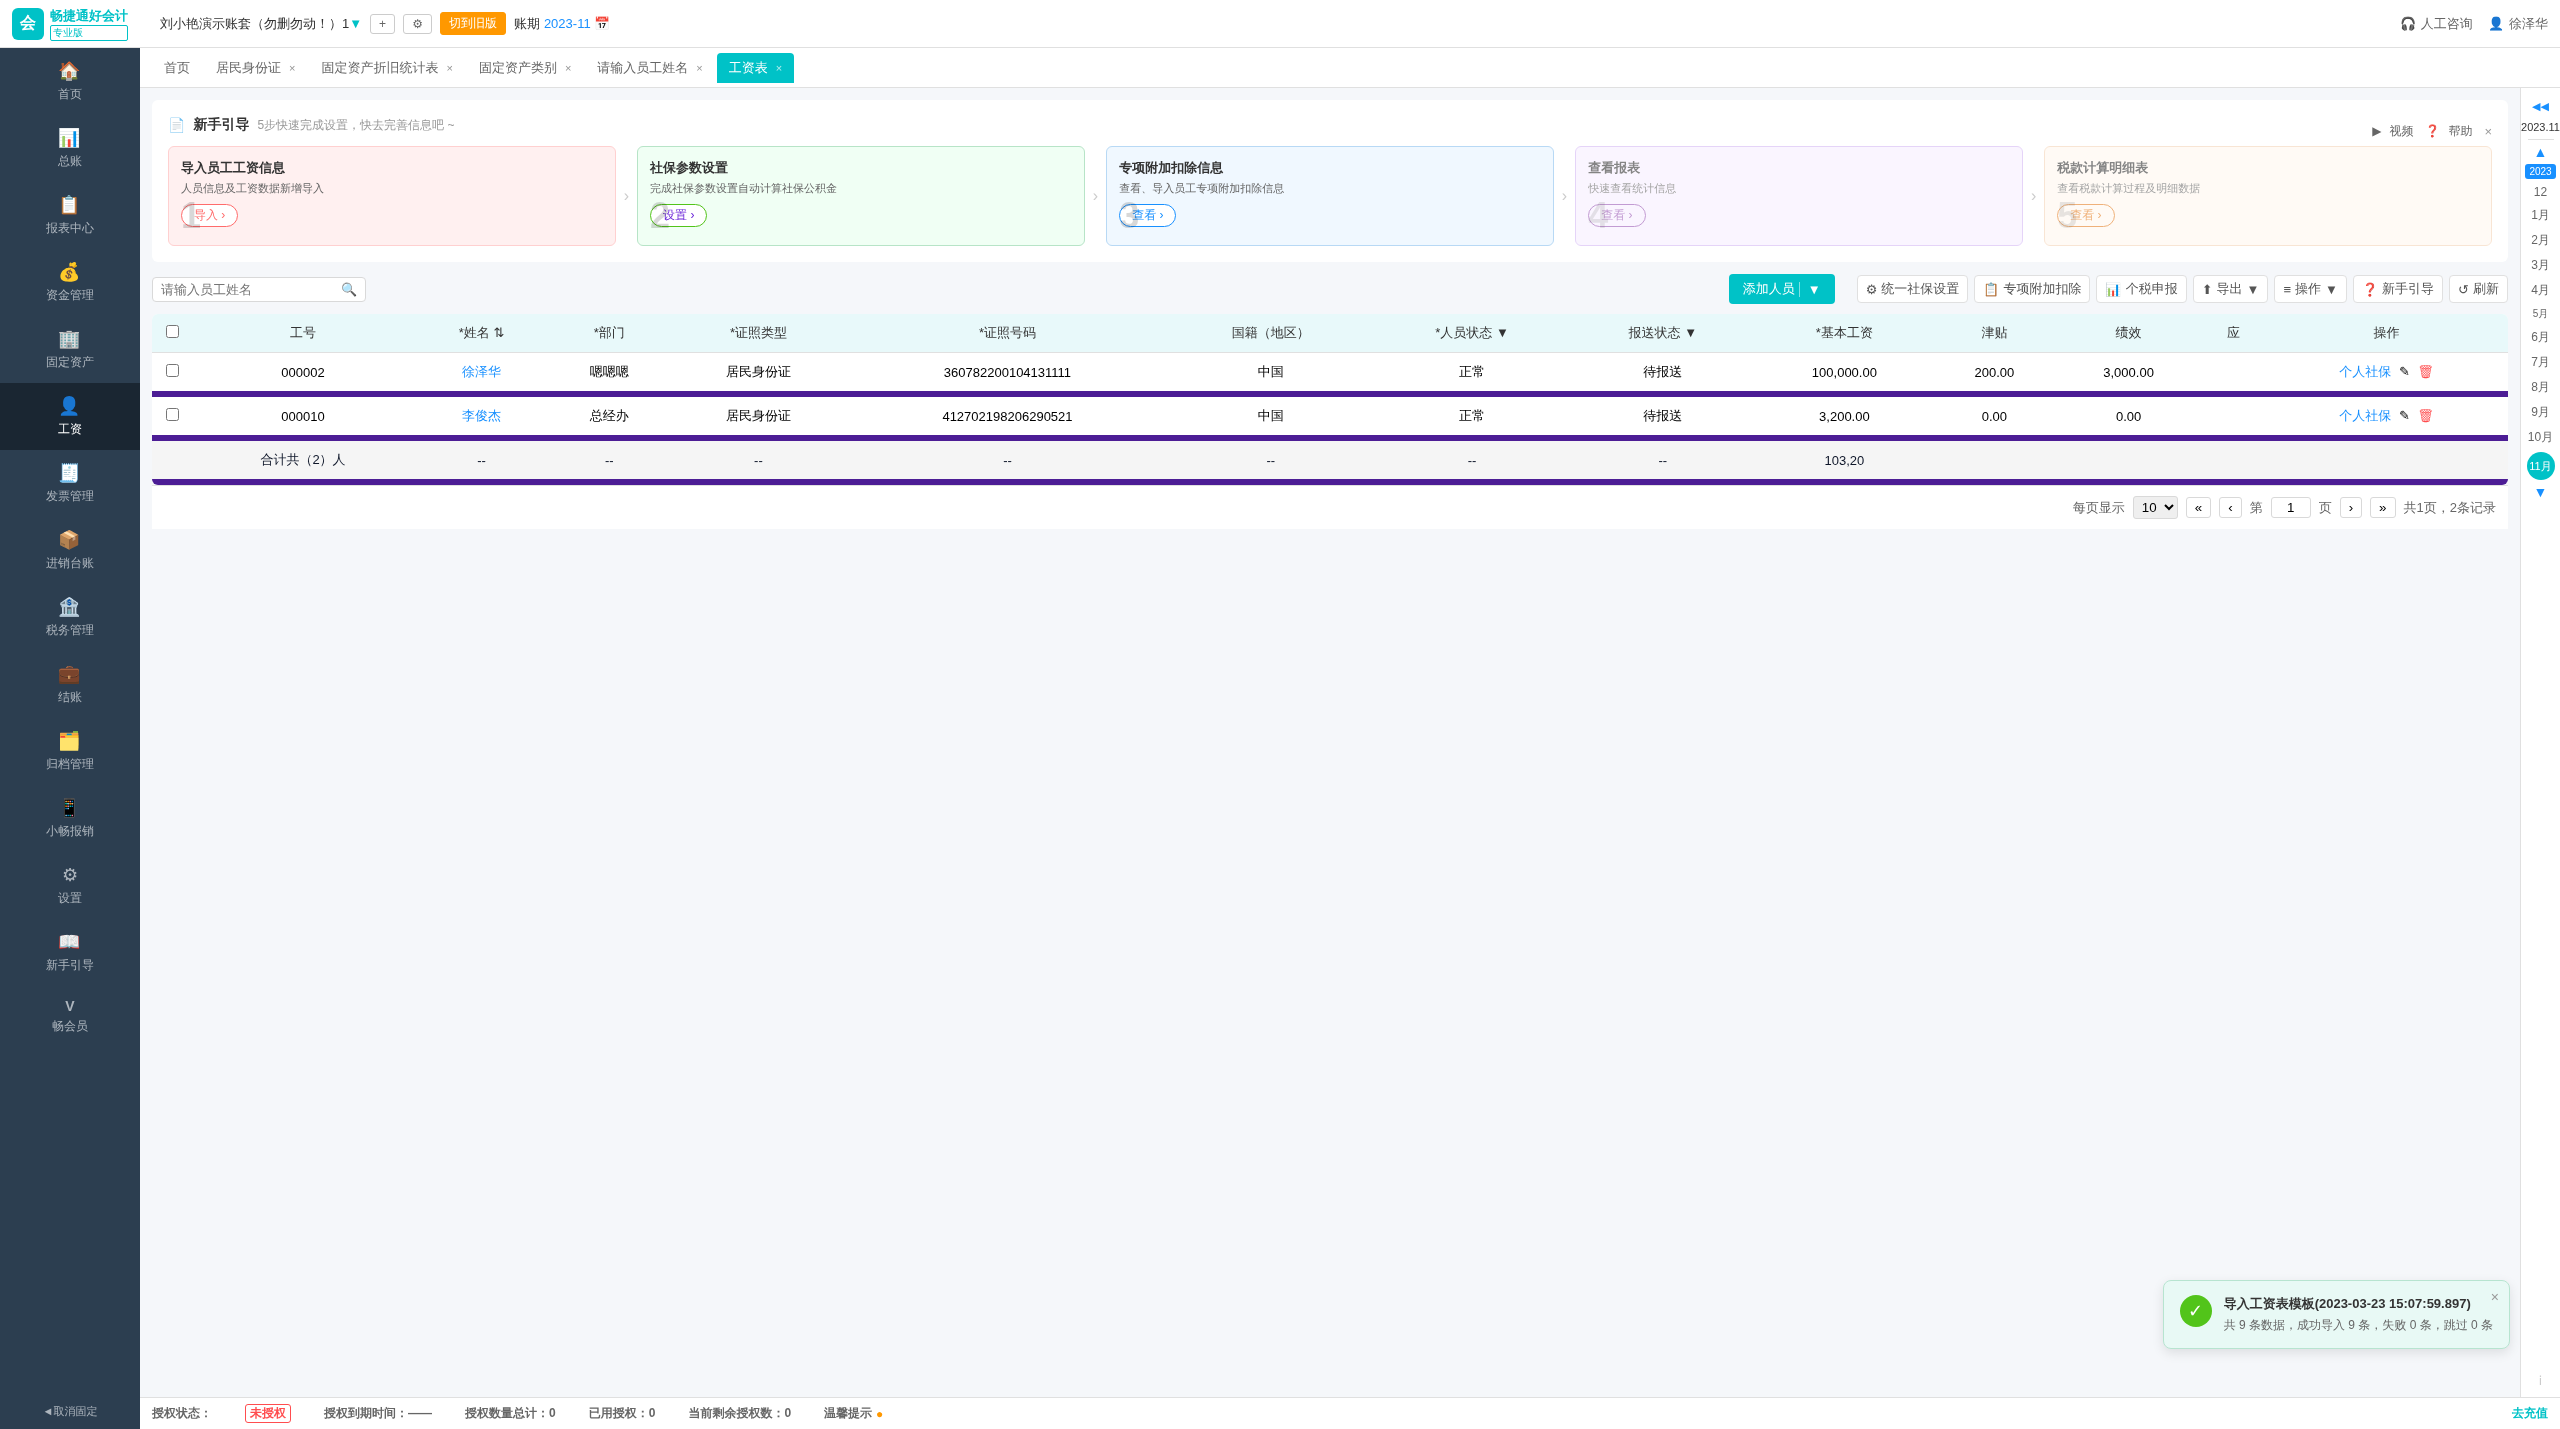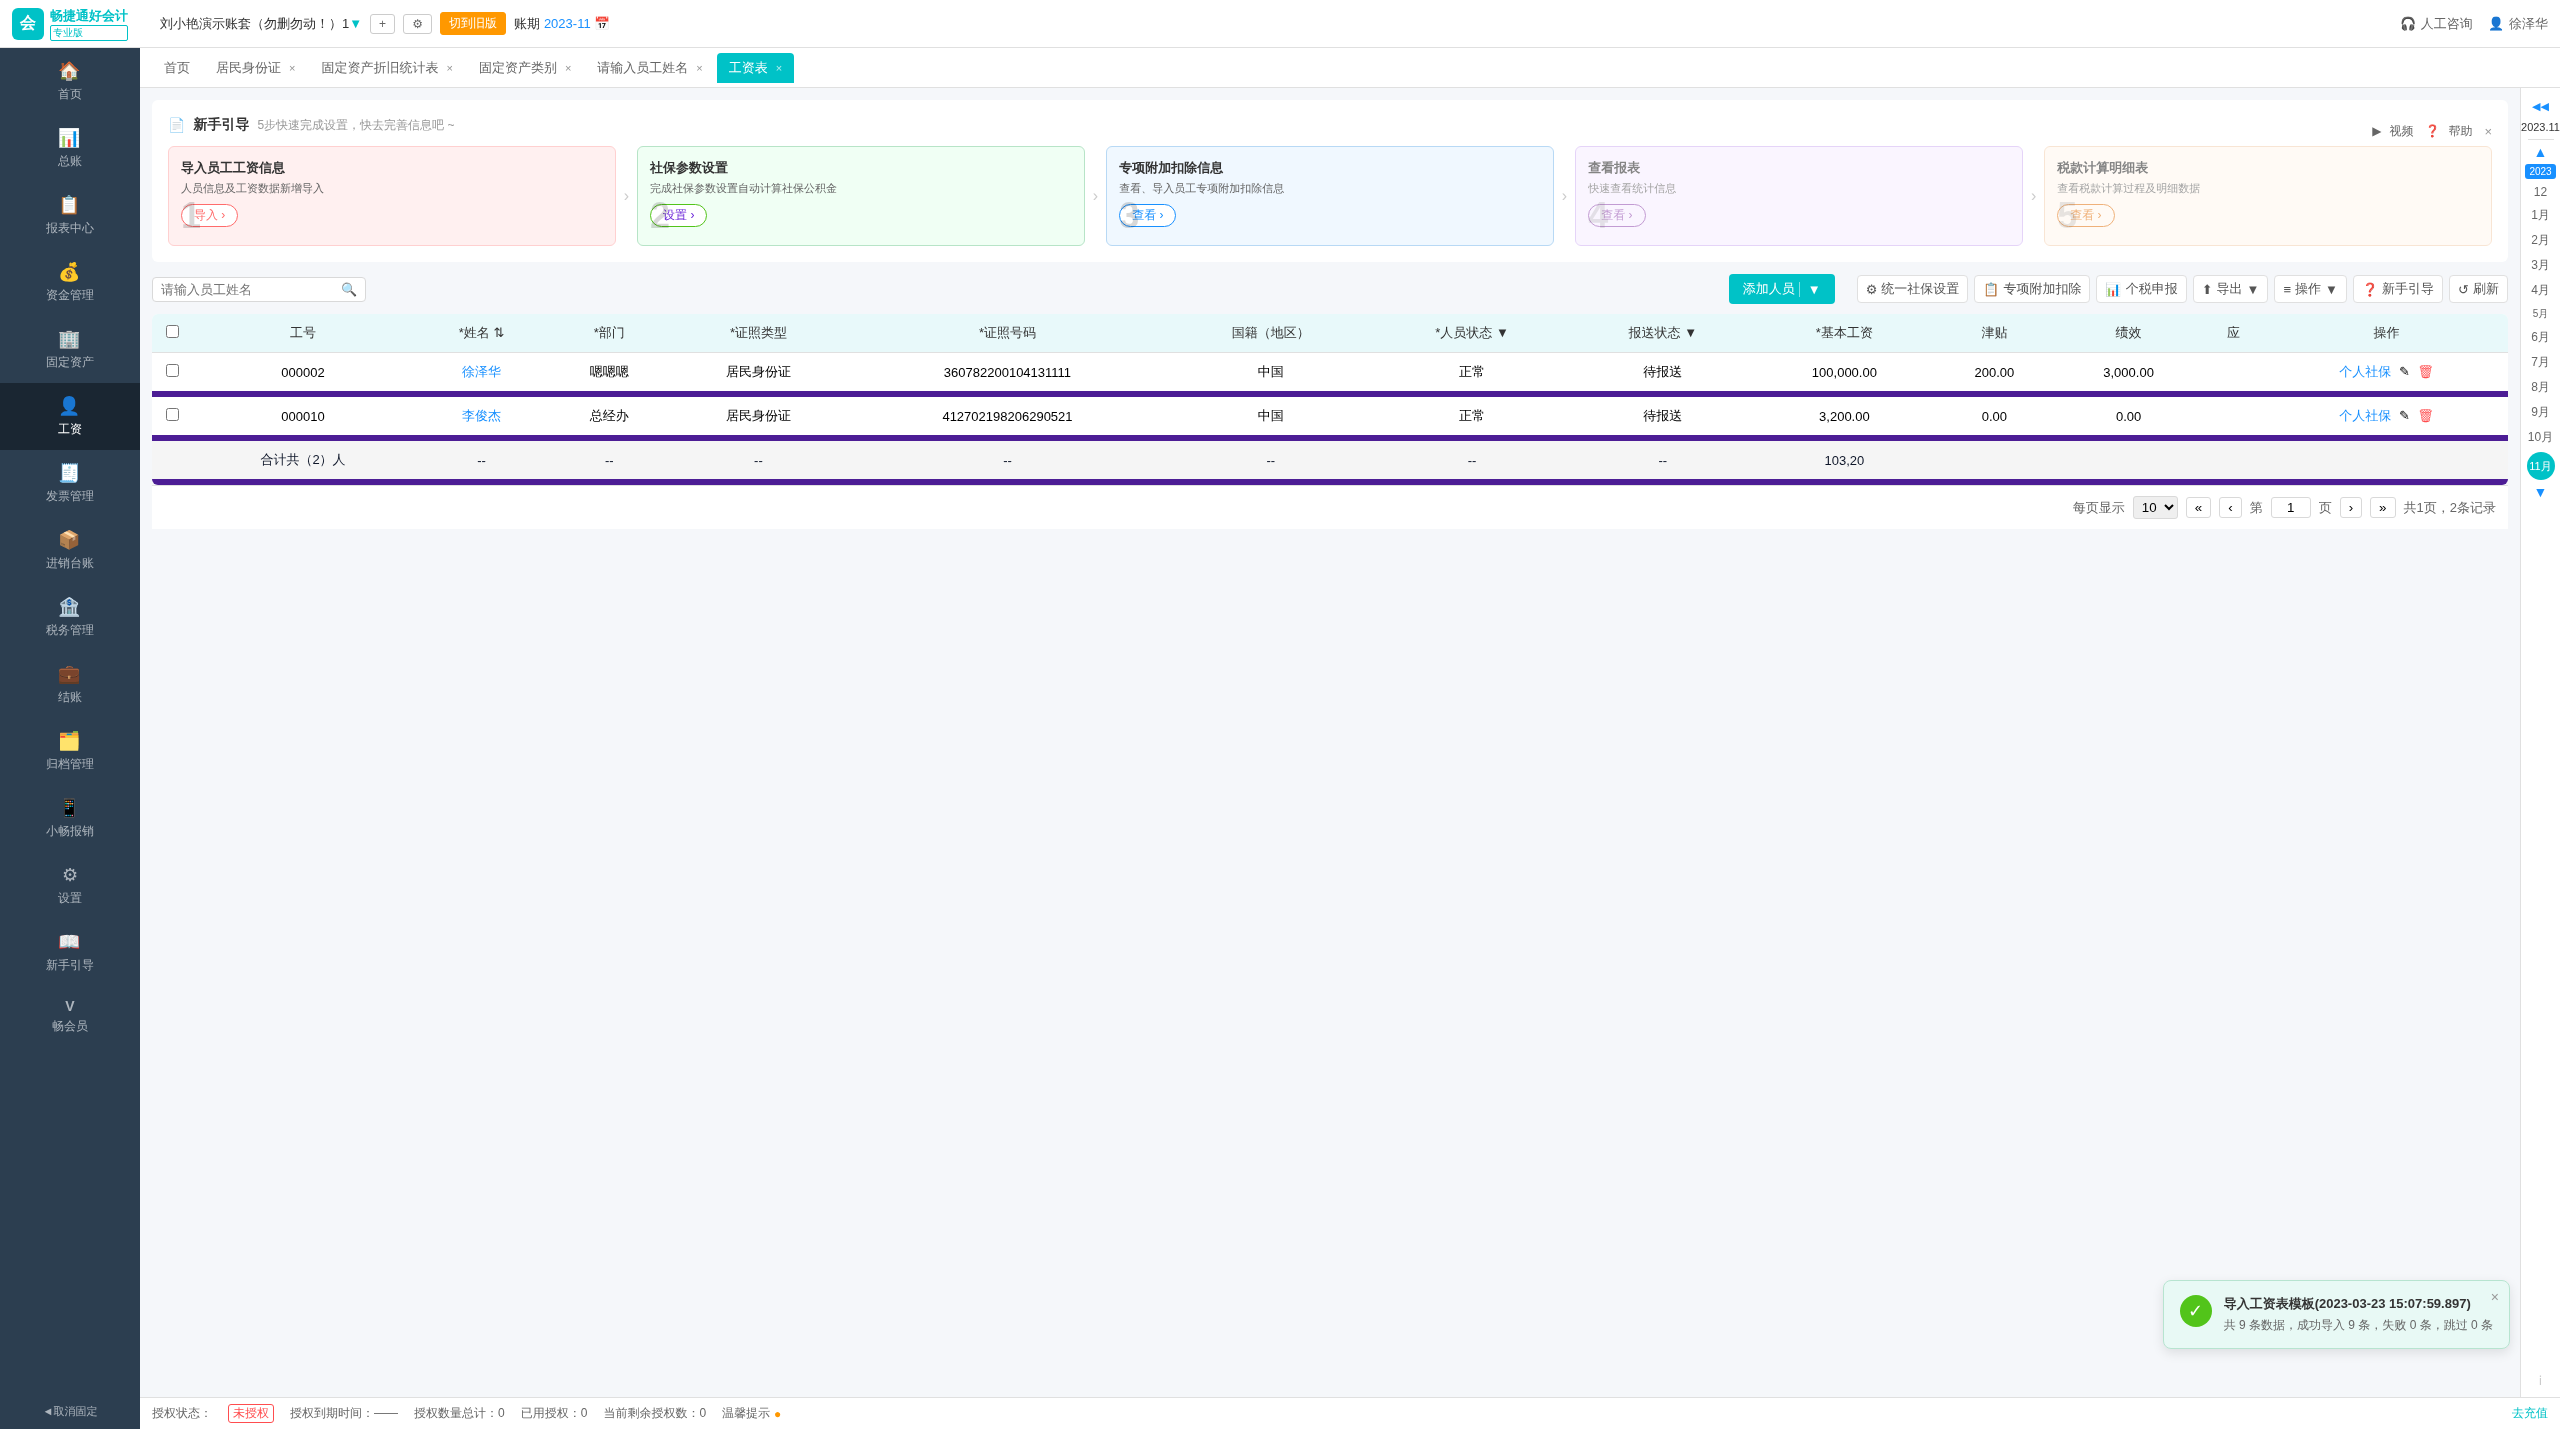--- a/index.html
+++ b/index.html
@@ -89,21 +89,21 @@
     .link-cell { color: #1890ff; cursor: pointer; }
     .footer-row td { background: #f5f5f5; font-weight: normal; color: #0f172a; }
 
     
     .pagination-bar { display: flex; align-items: center; justify-content: flex-end; padding: 10px 12px; background: #fff; border-top: 1px solid #e0e0e0; gap: 8px; font-size: 13px; color: #666; }
     .page-select { border: 1px solid #d9d9d9; border-radius: 3px; padding: 2px 4px; }
     .page-btn { border: 1px solid #d9d9d9; background: #fff; border-radius: 3px; padding: 2px 8px; cursor: pointer; }
     .page-input { border: 1px solid #d9d9d9; border-radius: 3px; padding: 2px 6px; width: 40px; text-align: center; }
 
     
-    .status-bar { background: #fff; border-top: 1px solid #e0e0e0; padding: 6px 12px; display: flex; align-items: center; gap: 16px; font-size: 12px; color: #666; }
+    .status-bar { background: #fff; border-top: 1px solid #e0e0e0; padding: 6px 12px; display: flex; align-items: center; gap: 33px; font-size: 12px; color: #666; font-weight: bold; }
     .status-unauthorized { color: #ff4d4f; border: 1px solid #ff4d4f; border-radius: 3px; padding: 0 4px; }
     .charge-link { color: #00c2c7; cursor: pointer; margin-left: auto; }
 
     
     .right-panel { width: 40px; background: #fff; border-left: 1px solid #e0e0e0; display: flex; flex-direction: column; align-items: center; padding-top: 8px; }
 
     
     .toast { position: fixed; bottom: 80px; right: 60px; background: #e8f9f5; border: 1px solid #b7e4d0; border-radius: 8px; padding: 14px 16px; display: flex; align-items: flex-start; gap: 12px; max-width: 380px; box-shadow: 0 4px 12px rgba(0,0,0,0.1); z-index: 1000; }
     .toast-close { position: absolute; top: 8px; right: 10px; cursor: pointer; color: #999; background: none; border: none; font-size: 14px; }
     .toast-icon { width: 32px; height: 32px; background: #52c41a; border-radius: 50%; display: flex; align-items: center; justify-content: center; color: #fff; font-size: 18px; flex-shrink: 0; }

